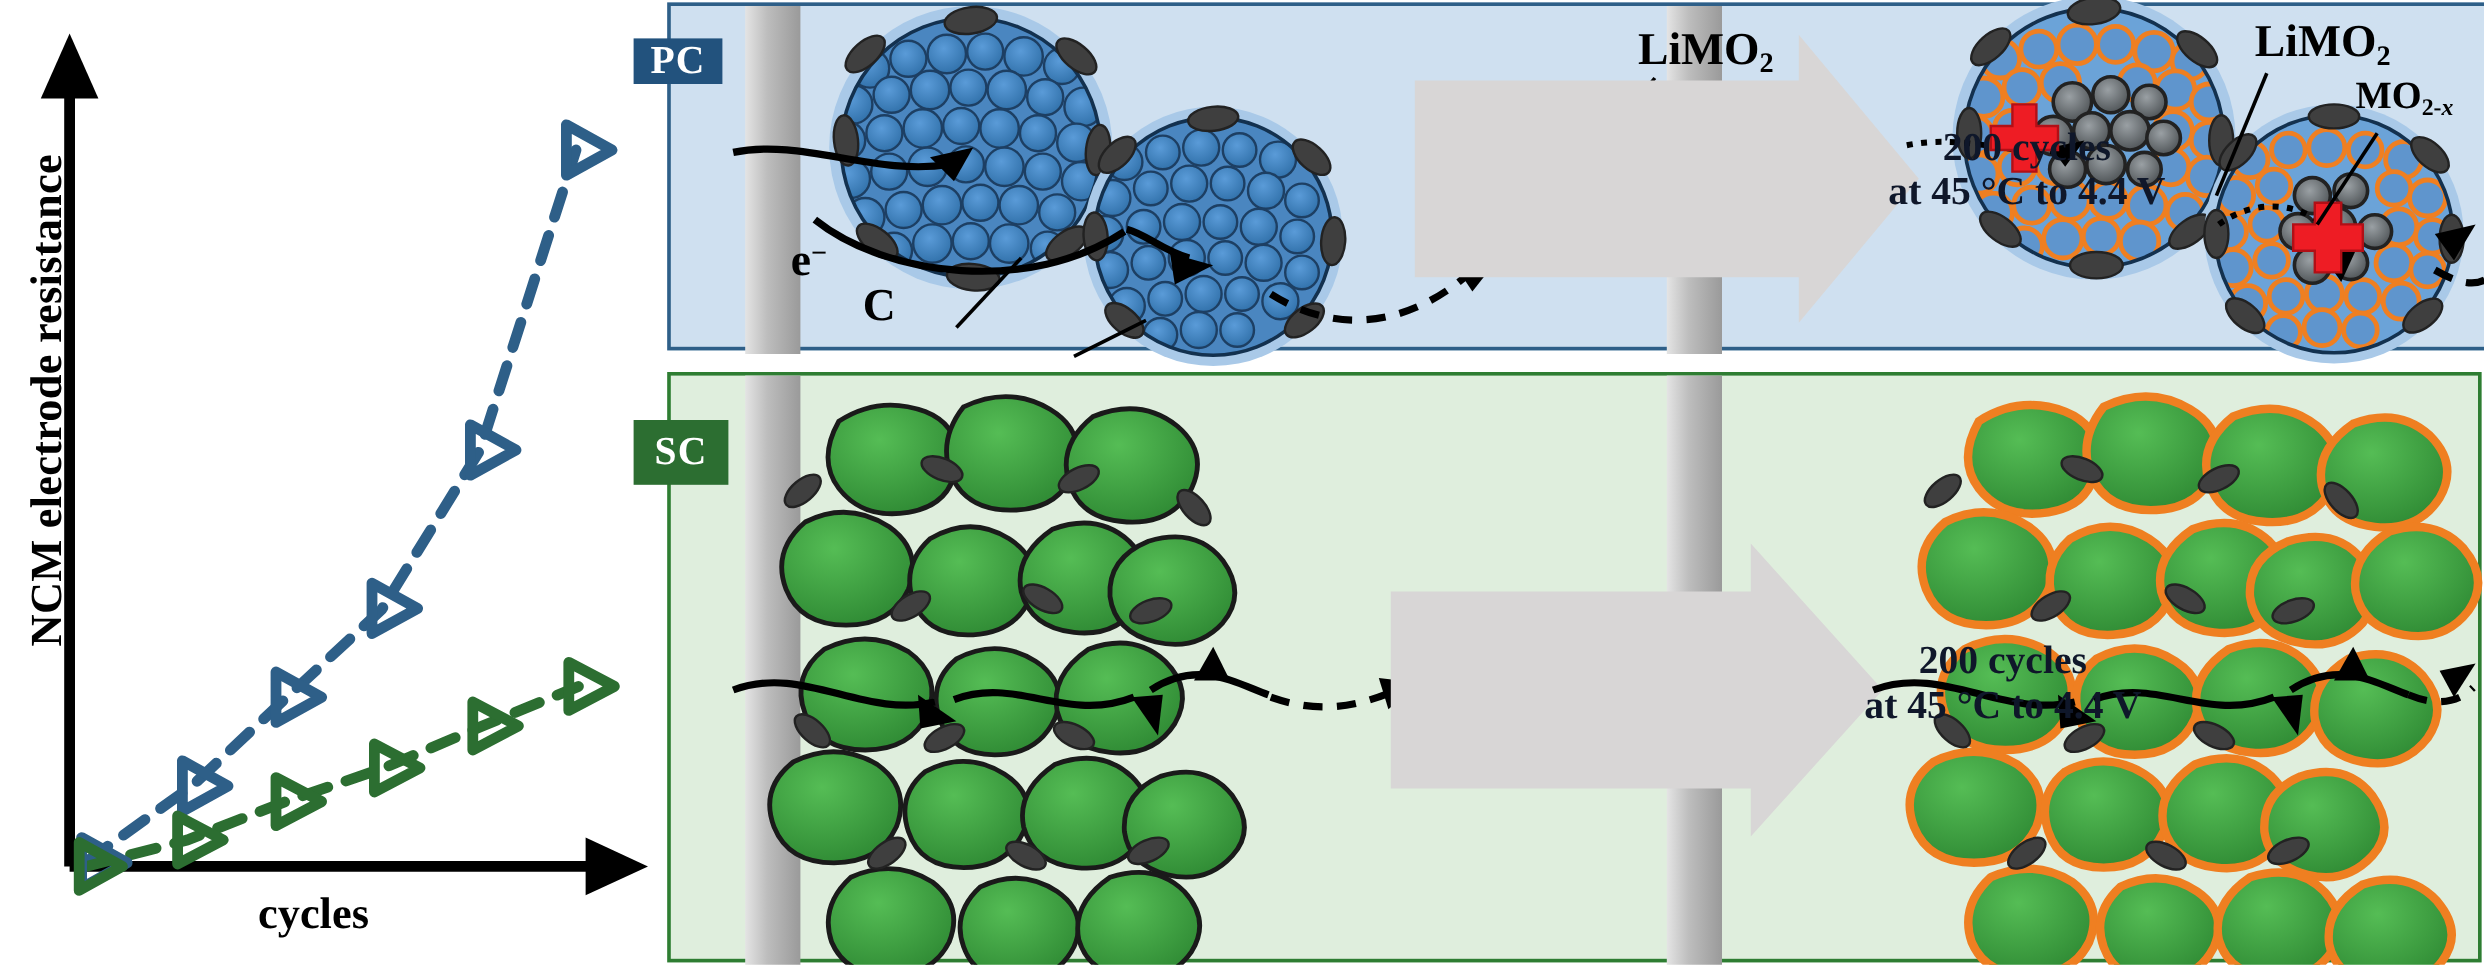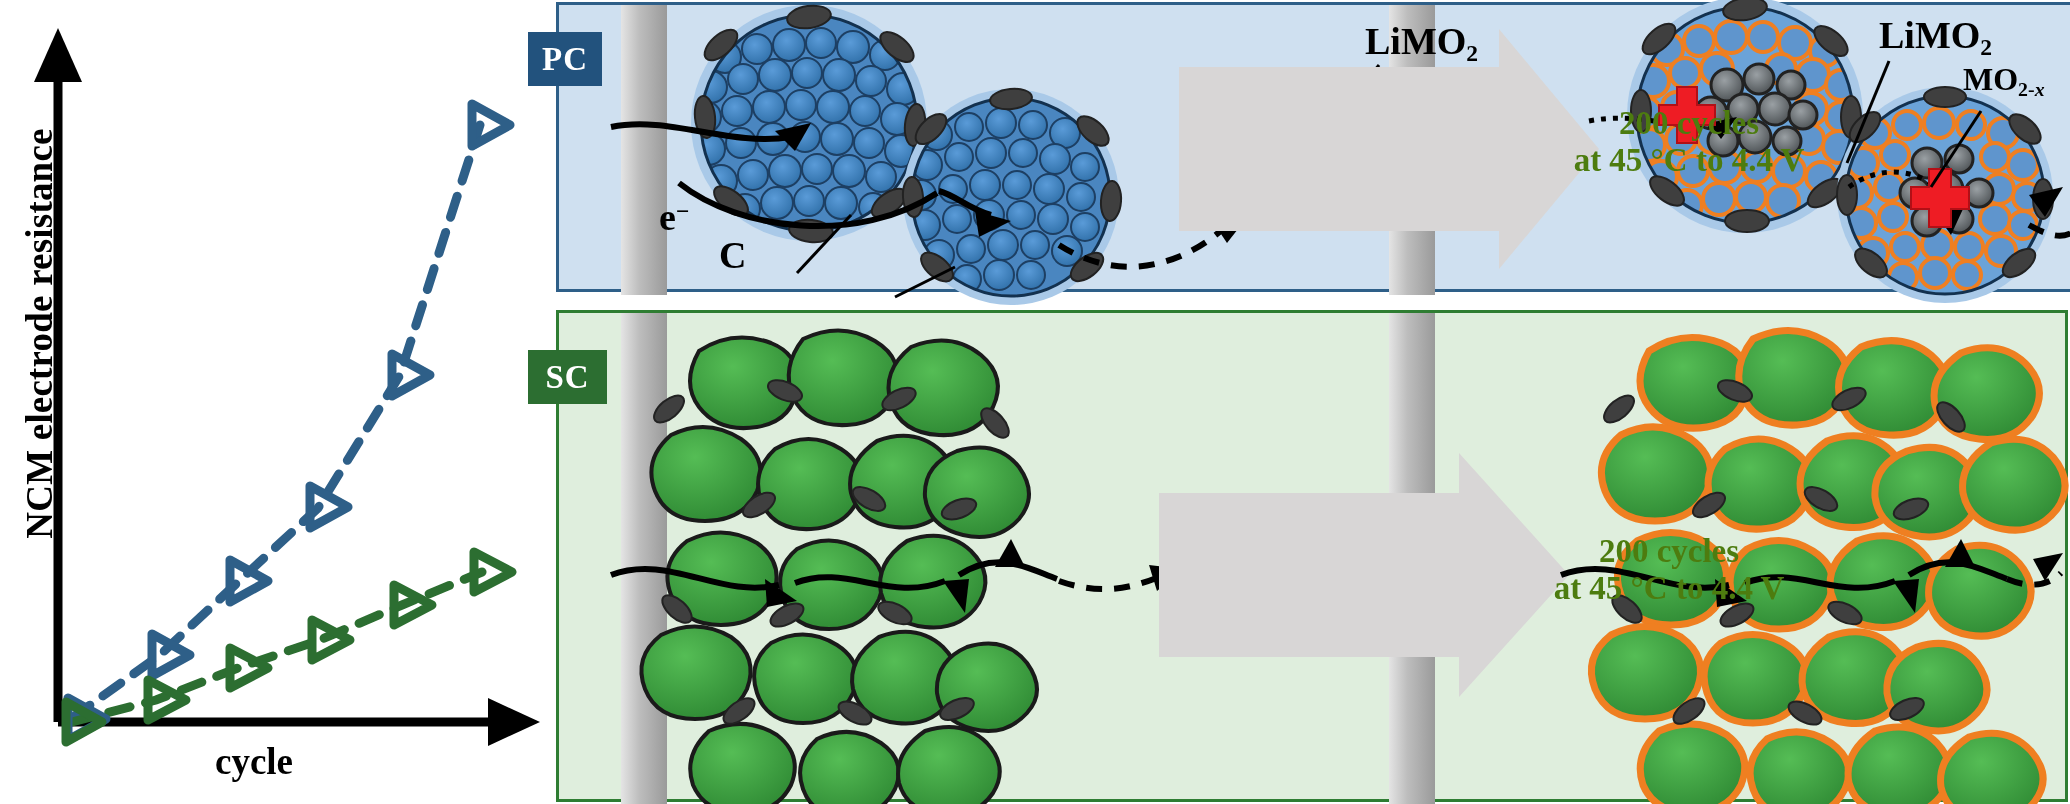--- a/index.html
+++ b/index.html
@@ -27,29 +27,29 @@
   #pc-panel{left:556px;top:2px;width:1696px;height:290px;
             background:#cfe0f0;border:3px solid #2e5f88;}
   #sc-panel{left:556px;top:310px;width:1512px;height:492px;
             background:#dfeedd;border:3px solid #2e7d32;}
 
   .badge{
     position:absolute;z-index:30;color:#fff;font-weight:bold;
     font-family:"Liberation Serif", serif;text-align:center;
     display:flex;align-items:center;justify-content:center;letter-spacing:1px;
   }
-  #pc-badge{left:528px;top:32px;width:74px;height:54px;background:#22527d;font-size:33px;}
+  #pc-badge{left:528px;top:32px;width:74px;height:38px;background:#22527d;font-size:33px;}
   #sc-badge{left:528px;top:350px;width:79px;height:54px;background:#2c6e31;font-size:33px;}
 
   
   .collector{position:absolute;z-index:4;
     background:linear-gradient(to right,#e4e4e4 0%,#bdbdbd 40%,#9a9a9a 100%);}
 
   .cycle-text{
-    position:absolute;z-index:25;color:#4d7c0f;font-weight:bold;
+    position:absolute;z-index:25;color:#0f172a;font-weight:bold;
     font-family:"Liberation Serif", serif;text-align:center;line-height:1.12;
     font-size:33px;white-space:nowrap;
   }
 
   .callout{
     position:absolute;z-index:26;color:#000;font-weight:bold;
     font-family:"Liberation Serif", serif;white-space:nowrap;
   }
   .callout sub{font-size:.62em;vertical-align:baseline;position:relative;top:.28em;}
   .callout sup{font-size:.62em;vertical-align:baseline;position:relative;top:-.45em;}
@@ -87,21 +87,21 @@
         <polygon points="66,702 66,742 102,722"></polygon>
         <polygon points="148,680 148,720 186,700"></polygon>
         <polygon points="230,648 230,688 268,668"></polygon>
         <polygon points="312,620 312,660 350,640"></polygon>
         <polygon points="394,585 394,625 432,605"></polygon>
         <polygon points="474,552 474,592 512,572"></polygon>
       </g>
     </svg>
 
     <div class="axis-label" id="y-axis-title">NCM electrode resistance</div>
-    <div class="axis-label" id="x-axis-title">cycle</div>
+    <div class="axis-label" id="x-axis-title">cycles</div>
   </div>
 
   <div class="panel" id="pc-panel">
 
     <div class="collector" style="left:62px;top:0;width:46px;height:290px;"></div>
     <div class="collector" style="left:830px;top:0;width:46px;height:290px;"></div>
 
     <svg width="1506" height="286" viewBox="0 0 1506 286" style="position:absolute;left:0;top:0;z-index:10">
       <defs>
         <radialGradient id="pcball" cx="42%" cy="36%" r="70%">

